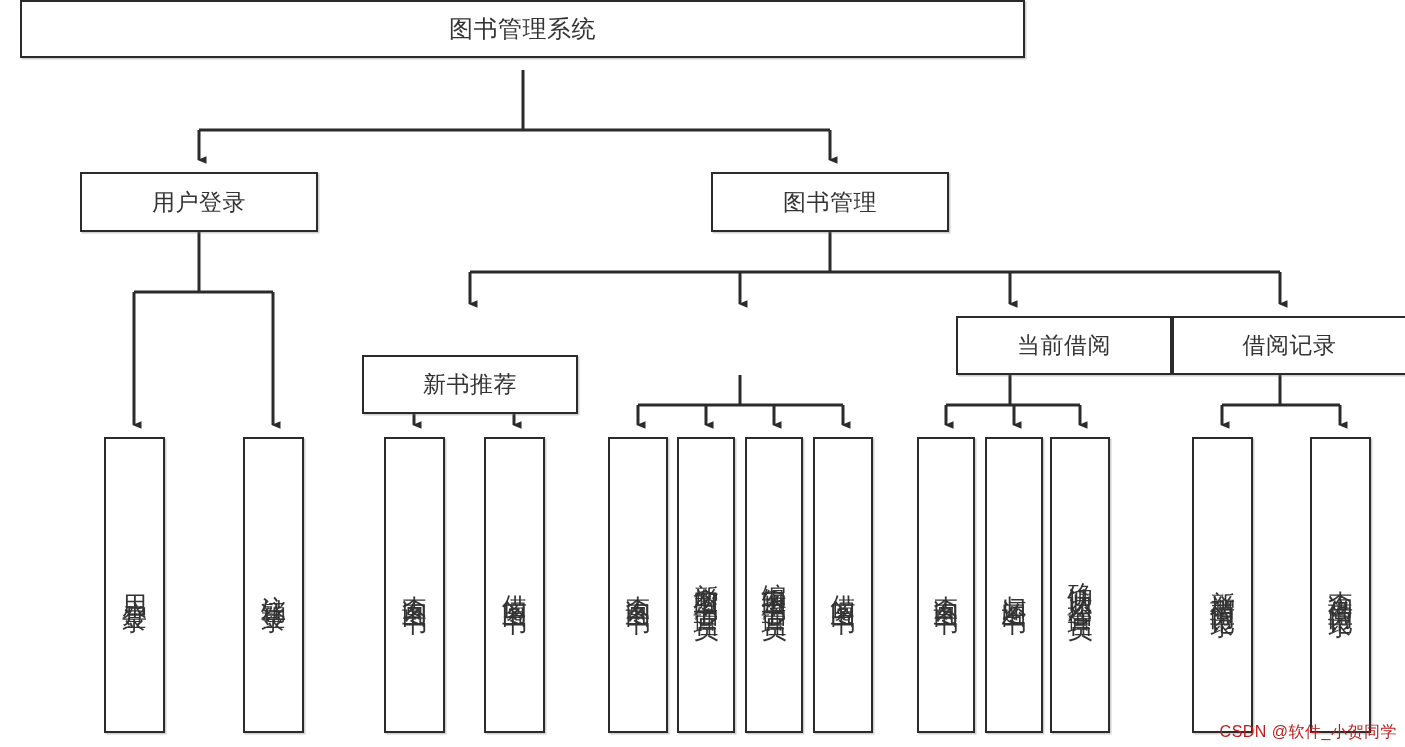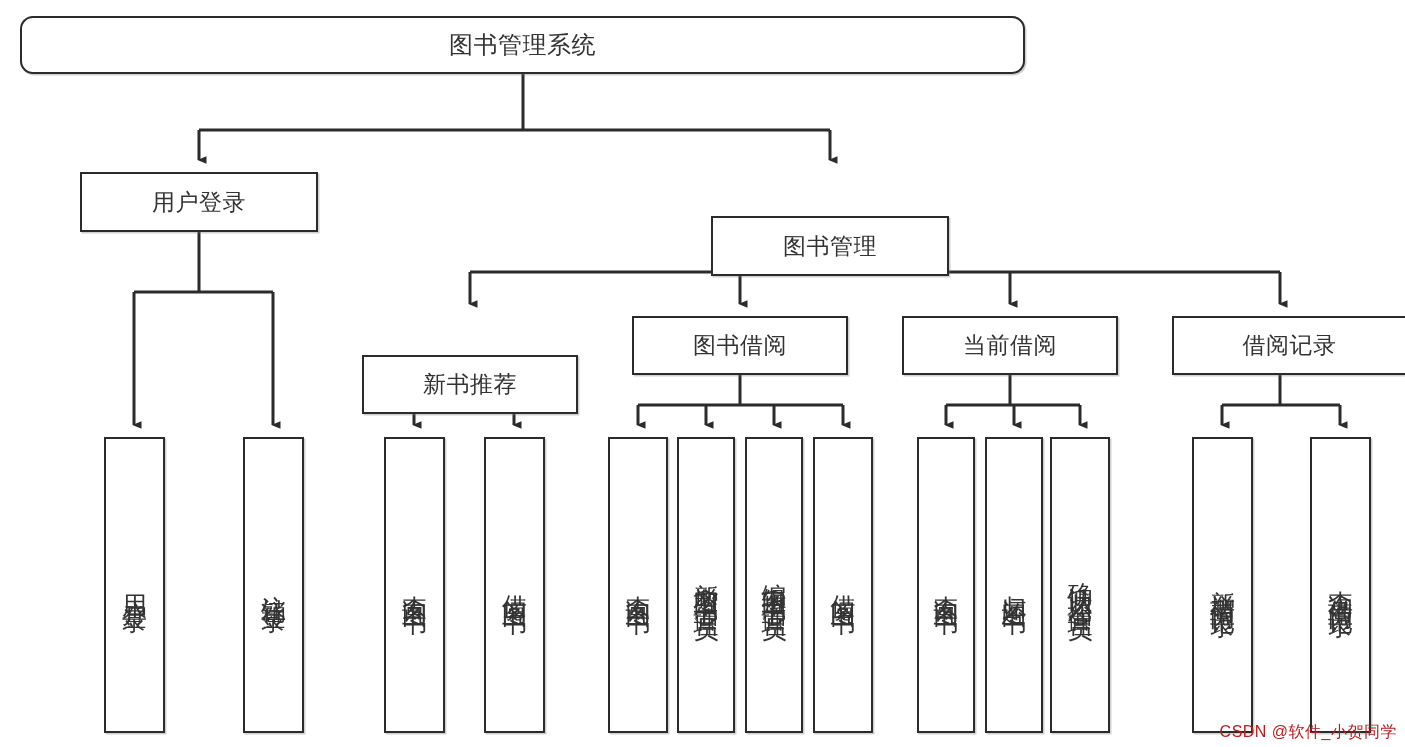--- a/index.html
+++ b/index.html
@@ -120,38 +120,35 @@
       <path d="M1014,405 L1014,425" marker-end="url(#arrow)"></path>
       <path d="M1080,405 L1080,425" marker-end="url(#arrow)"></path>
 
       <path d="M1280,375 L1280,405"></path>
       <path d="M1222,405 L1340,405"></path>
       <path d="M1222,405 L1222,425" marker-end="url(#arrow)"></path>
       <path d="M1340,405 L1340,425" marker-end="url(#arrow)"></path>
     </g>
   </svg>
 
-  <div class="node h-node root" style="left: 20px; top: 16px; width: 1005px; height: 58px; border-radius: 13px;">
+  <div class="node h-node root" style="left: 20px; top: 0; width: 1005px; height: 58px;">
     <span class="lbl">图书管理系统</span>
   </div>
 
   <div class="node h-node" style="left: 80px; top: 172px; width: 238px; height: 60px;">
     <span class="lbl">用户登录</span>
   </div>
-  <div class="node h-node" style="left: 711px; top: 172px; width: 238px; height: 60px; margin-top: 44px;">
+  <div class="node h-node" style="left: 711px; top: 172px; width: 238px; height: 60px;">
     <span class="lbl">图书管理</span>
   </div>
 
   <div class="node h-node" style="left: 362px; top: 316px; width: 216px; height: 59px; margin-top: 39px;">
     <span class="lbl">新书推荐</span>
   </div>
-  <div class="node h-node" style="left: 632px; top: 316px; width: 216px; height: 59px;">
-    <span class="lbl">图书借阅</span>
-  </div>
-  <div class="node h-node" style="left: 902px; top: 316px; width: 216px; height: 59px; text-align: center;">
+  <div class="node h-node" style="left: 956px; top: 316px; width: 216px; height: 59px; text-align: center;">
     <span class="lbl">当前借阅</span>
   </div>
   <div class="node h-node" style="left: 1172px; top: 316px; width: 235px; height: 59px;">
     <span class="lbl">借阅记录</span>
   </div>
 
   <div class="node v-node" style="left: 104px; top: 437px; width: 61px; height: 296px;">
     <span class="lbl">用户登录</span>
   </div>
   <div class="node v-node" style="left: 243px; top: 437px; width: 61px; height: 296px;">

